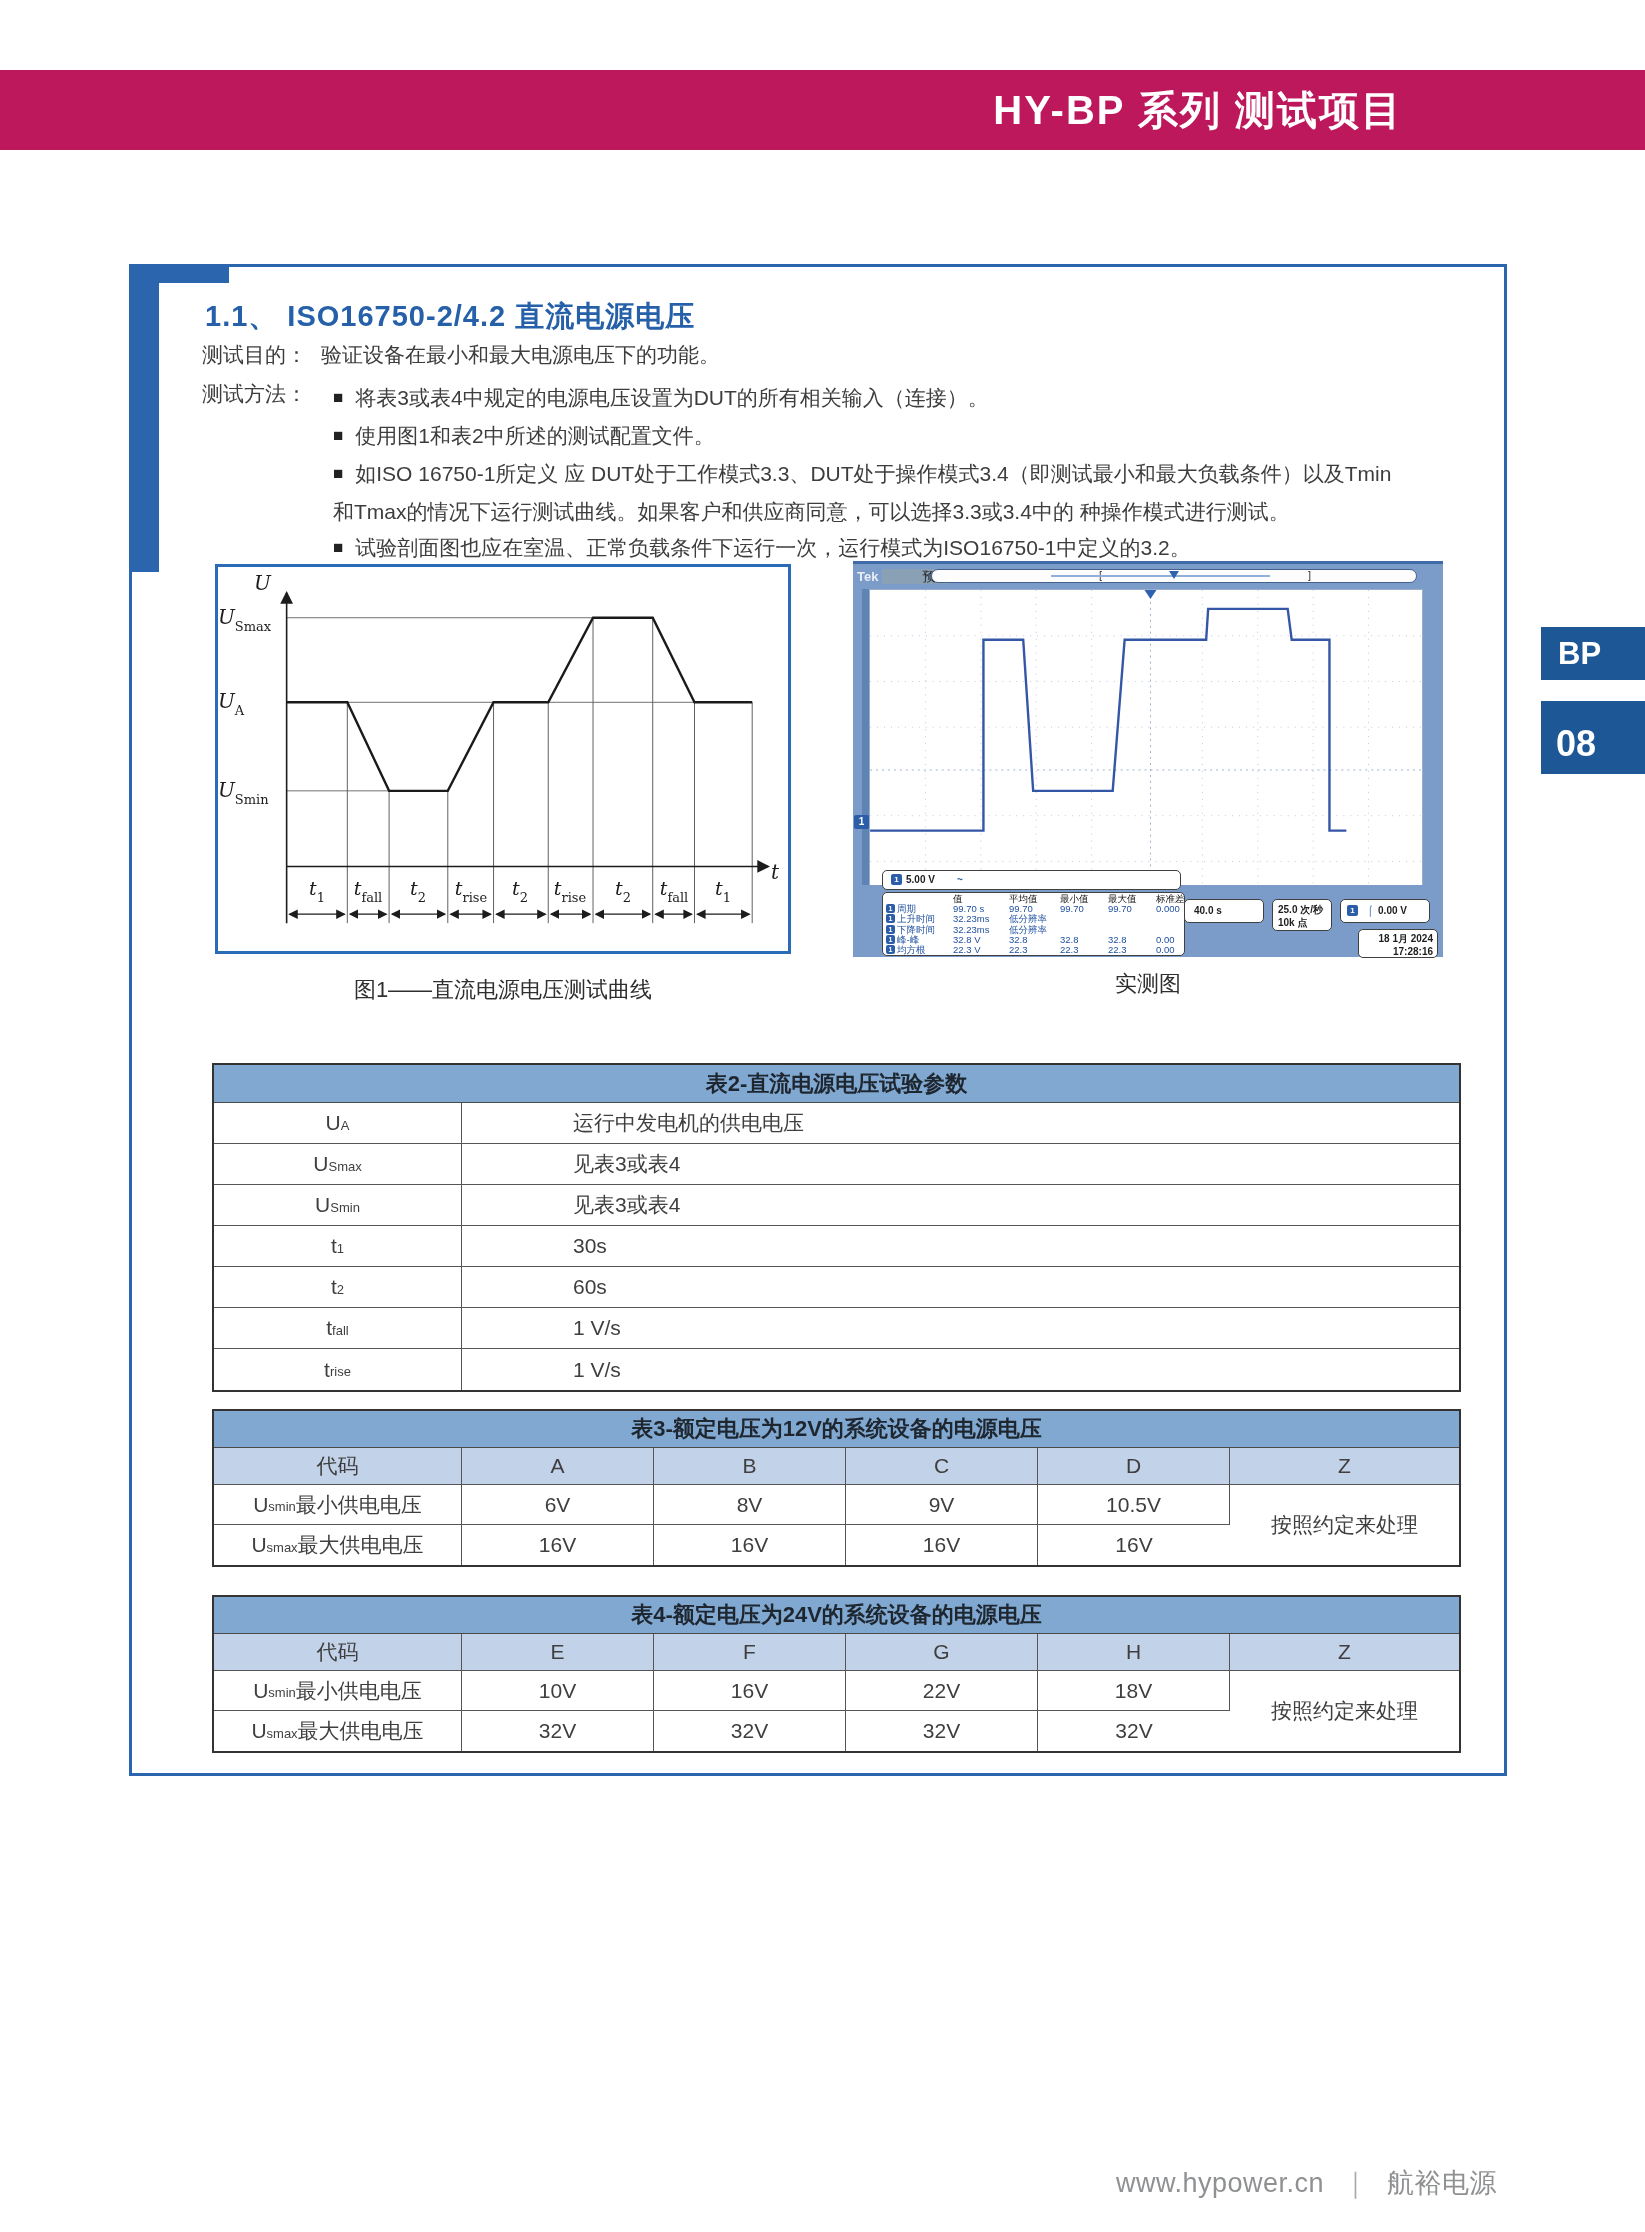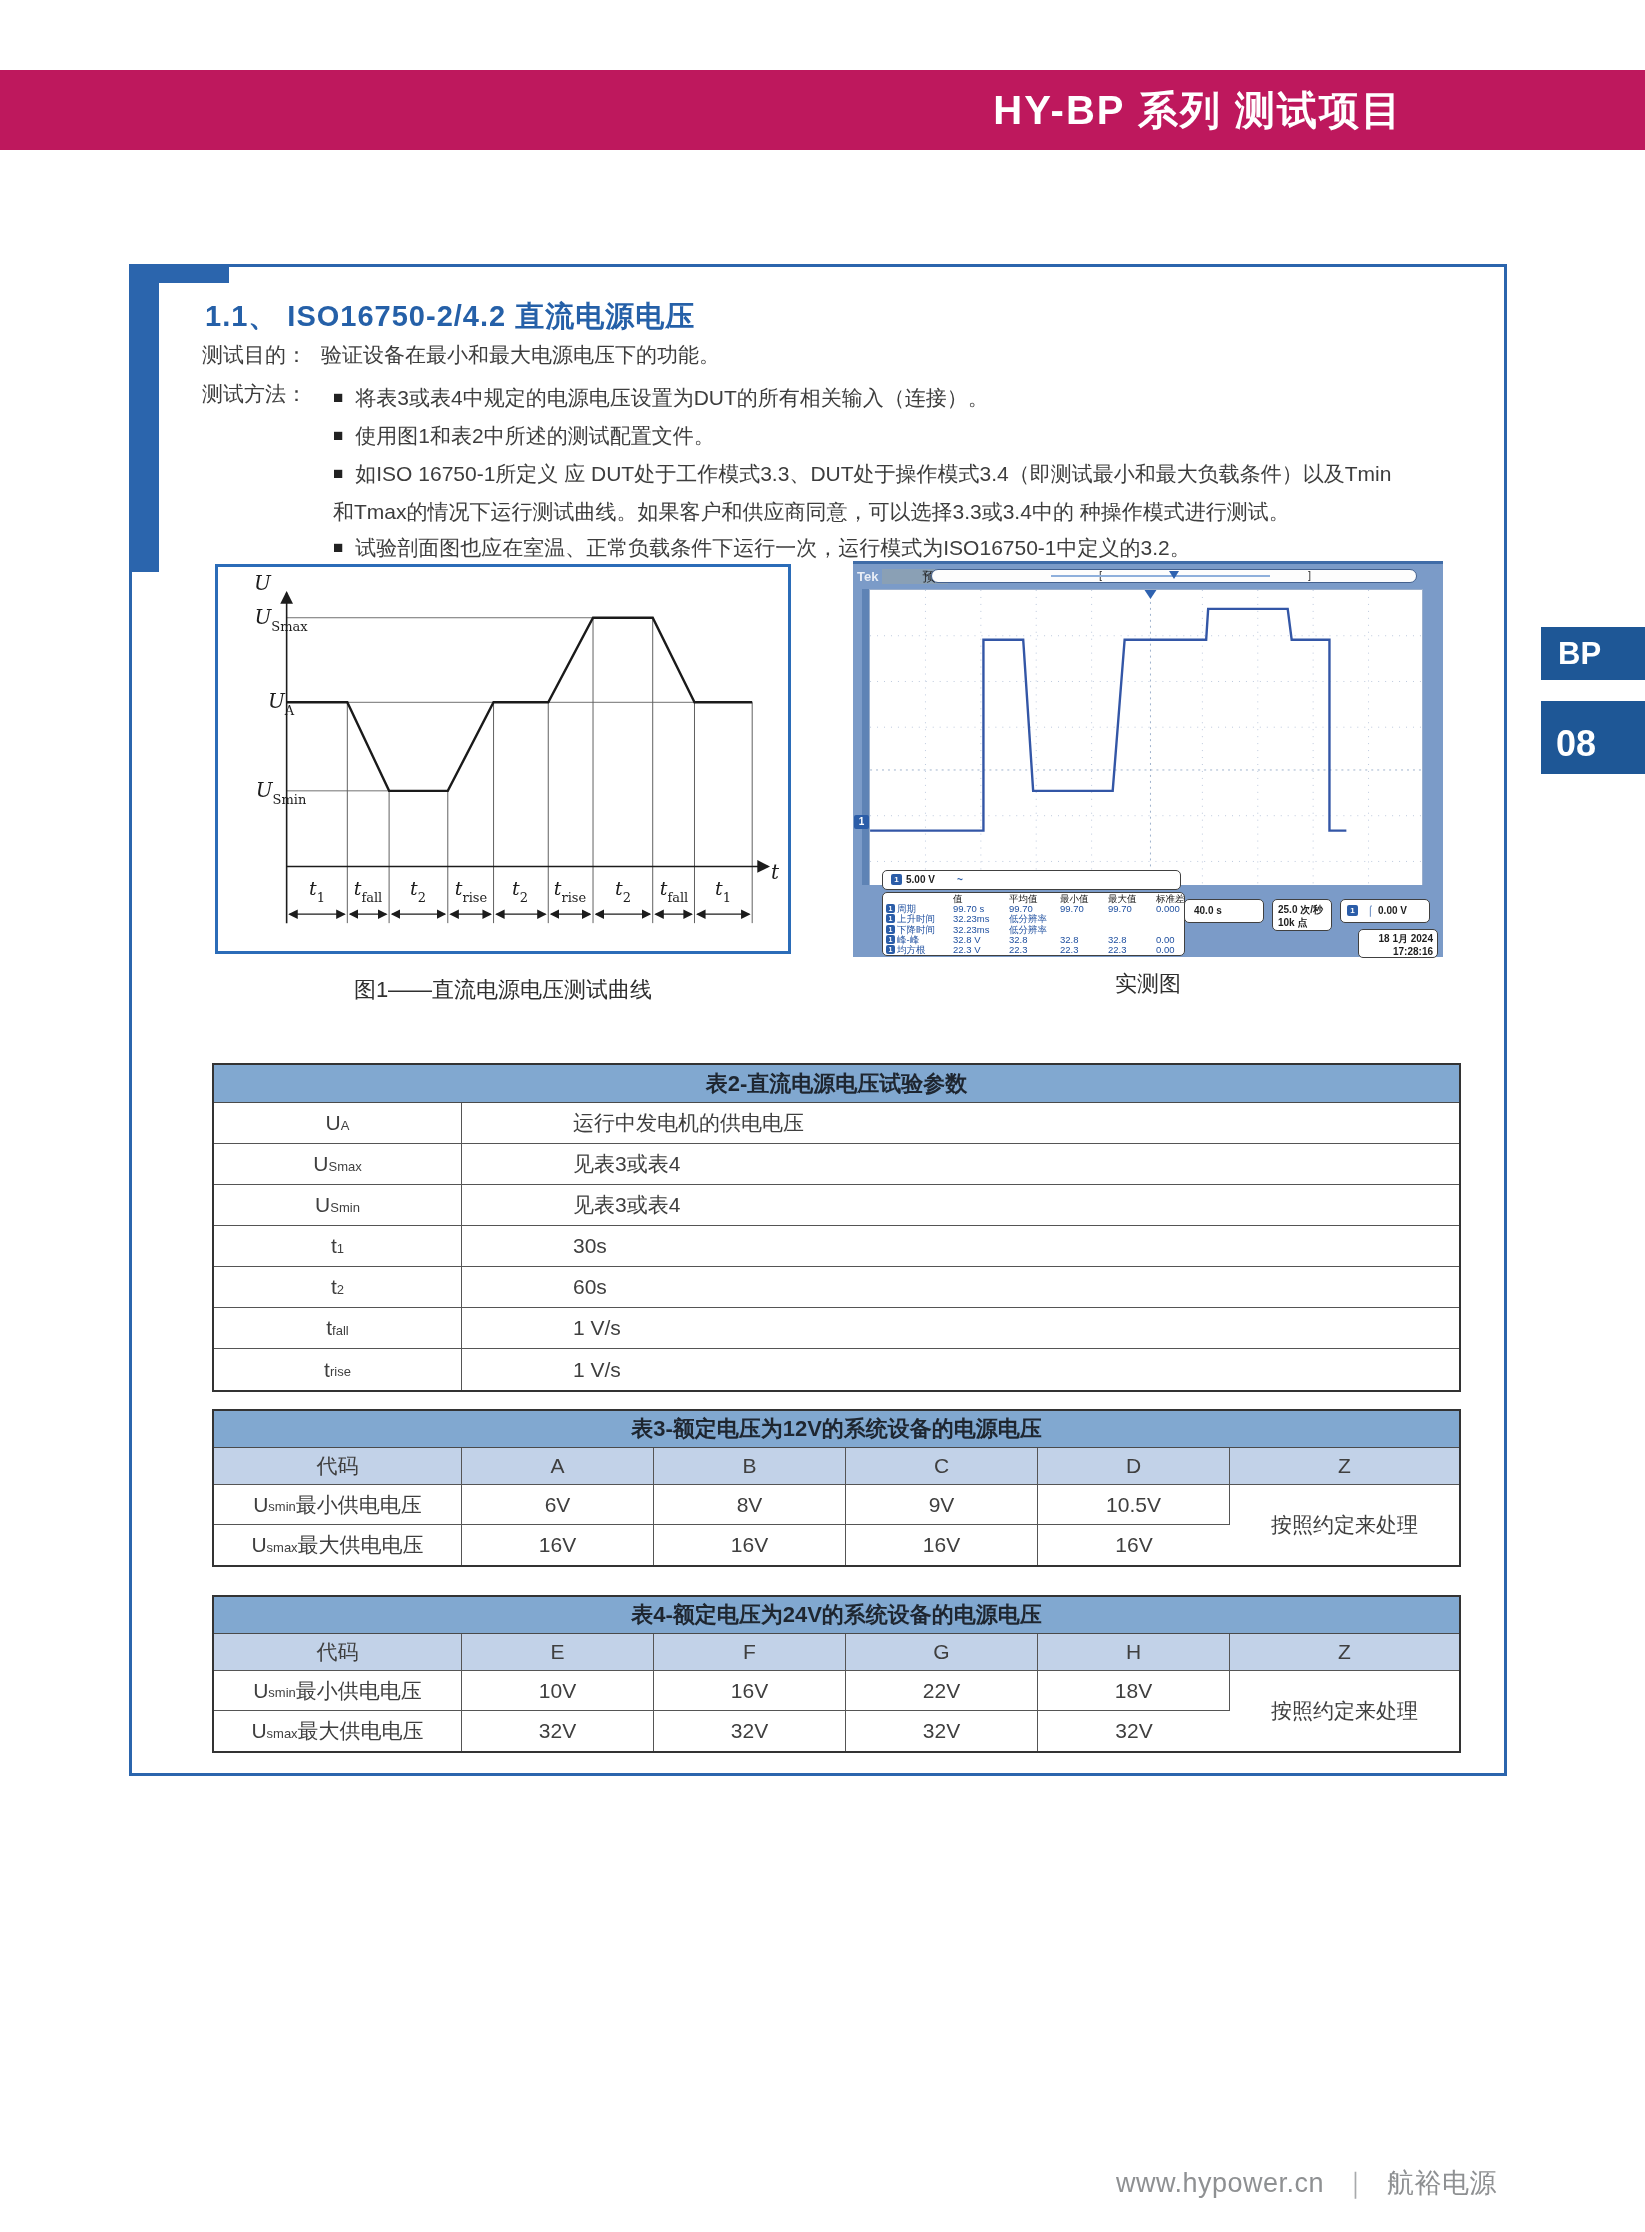--- a/index.html
+++ b/index.html
@@ -33,21 +33,21 @@
   .bullets li { font-size:21px; line-height:36px; color:#3d3d3d; }
   .bullets .mk { font-size:17px; margin-right:12px; position:relative; top:-2px; color:#222; }
 
   
   .fig1 { position:absolute; left:83px; top:297px; width:576px; height:390px;
           border:3px solid #2B6CB8; background:#fff; }
   .fig1 svg { position:absolute; left:0; top:0; }
   .flabel { position:absolute; font-family:"DejaVu Serif", serif; font-style:italic;
             font-size:20px; color:#1c1c1c; }
   .flabel sub, .seg sub { font-size:13px; font-style:normal; font-family:"DejaVu Serif", serif; position:relative; top:2px; }
-  .flabel.lv { width:62px; text-align:center;margin-left:32px; }
+  .flabel.lv { width:62px; text-align:left; }
   .seg { position:absolute; top:310px; transform:translateX(-50%);
          font-family:"DejaVu Serif", serif; font-style:italic; font-size:19px; color:#1c1c1c; white-space:nowrap; }
   .fig-caption { position:absolute; left:83px; top:708px; width:576px; text-align:center;
                  font-size:22px; color:#2f2f2f; }
   .scope-caption { position:absolute; left:721px; top:702px; width:590px; text-align:center;
                    font-size:22px; color:#2f2f2f;font-family:Liberation Serif, serif; }
 
   
   .scope { position:absolute; left:721px; top:294px; width:590px; height:396px;
            background:#7B9BC8; border-top:3px solid #3F6CA8; }

